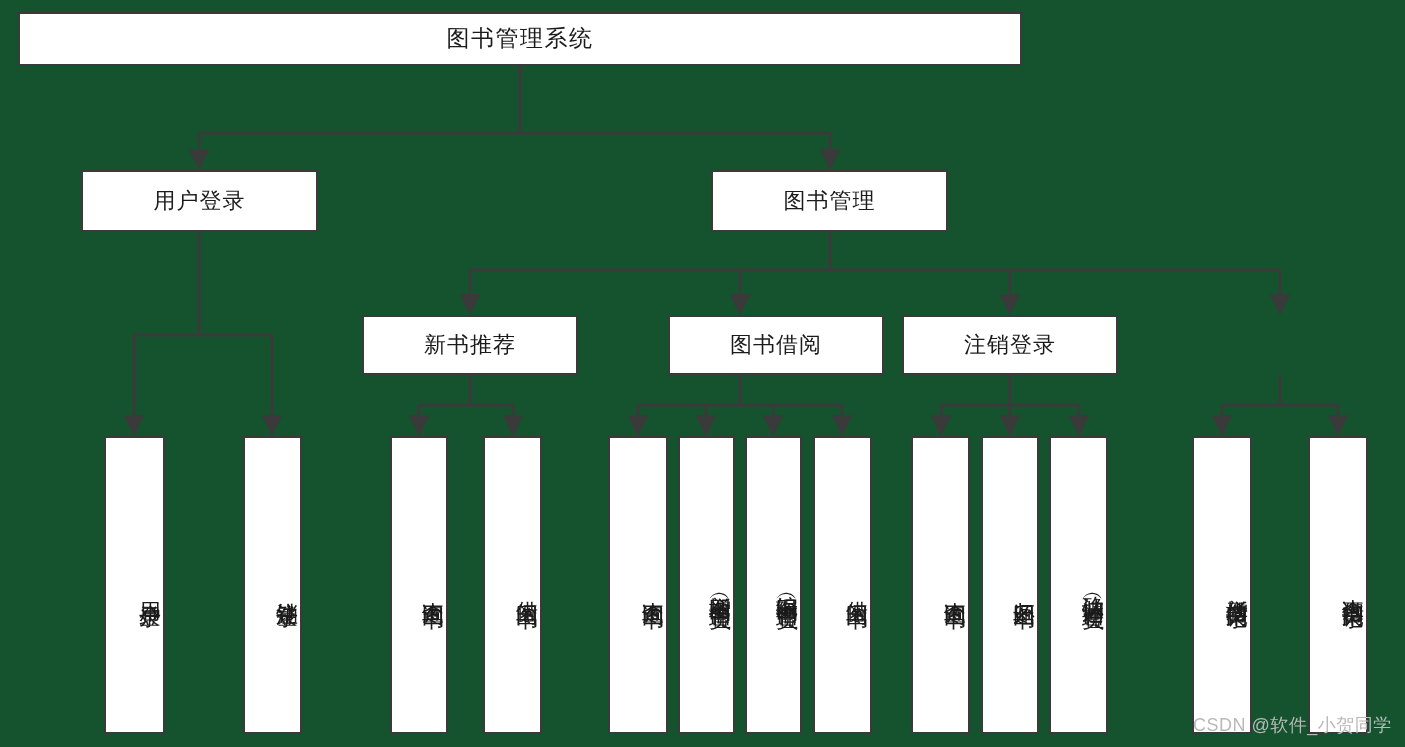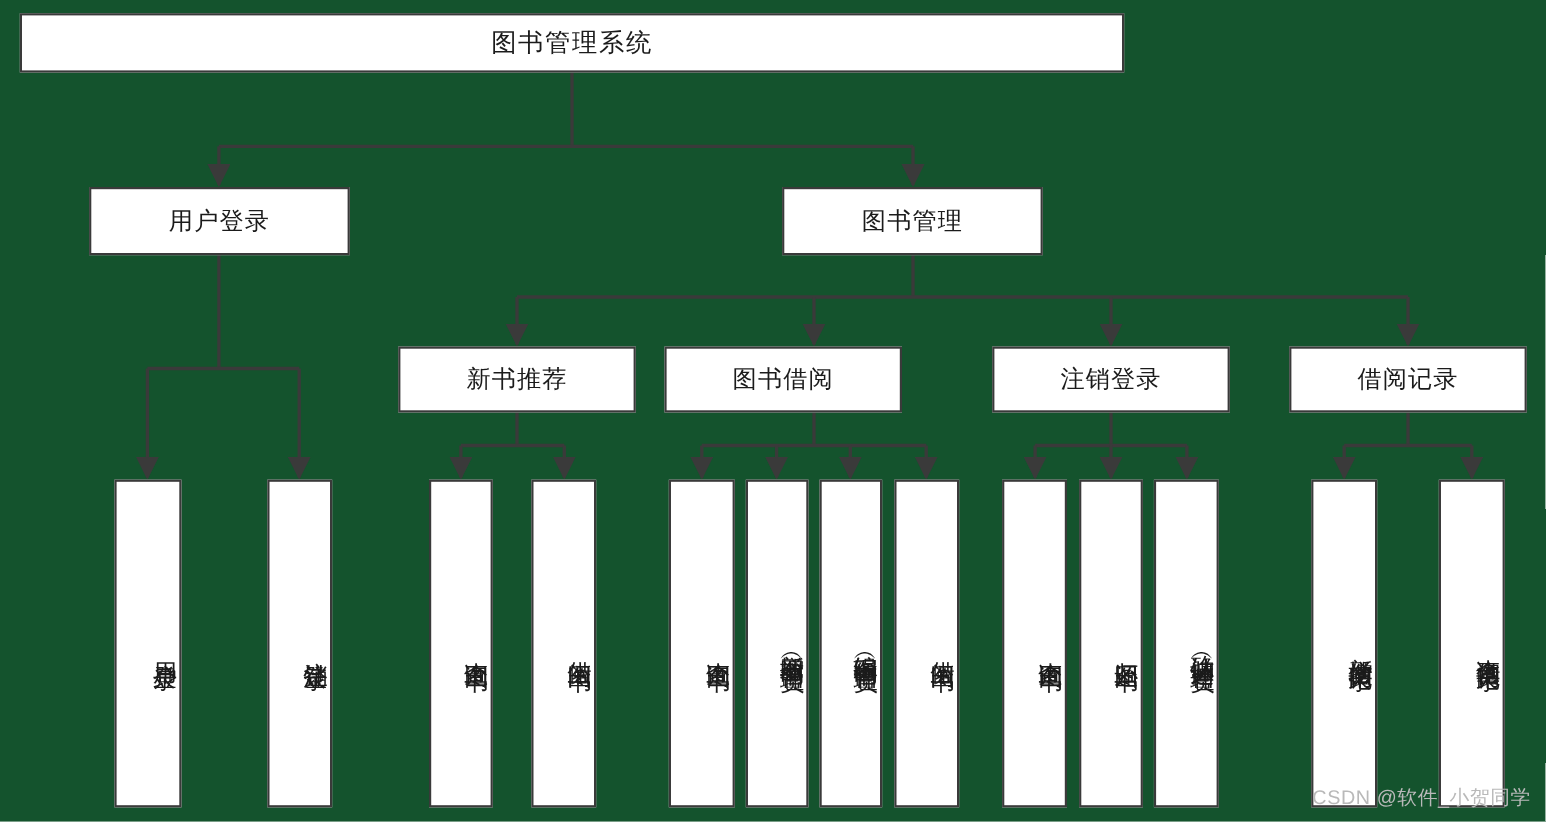--- a/index.html
+++ b/index.html
@@ -133,28 +133,25 @@
   <div class="node h" style="left:81px; top:170px; width:237px; height:62px;">
     <span class="lbl">用户登录</span>
   </div>
   <div class="node h" style="left:362px; top:315px; width:216px; height:60px;">
     <span class="lbl">新书推荐</span>
   </div>
 
   <div class="node h" style="left:711px; top:170px; width:237px; height:62px;">
     <span class="lbl">图书管理</span>
   </div>
-  <div class="node h" style="left:604px; top:315px; width:216px; height:60px;">
+  <div class="node h" style="left:668px; top:315px; width:216px; height:60px;">
     <span class="lbl">图书借阅</span>
   </div>
   <div class="node h" style="left:902px; top:315px; width:216px; height:60px;">
     <span class="lbl">注销登录</span>
-  </div>
-  <div class="node h" style="left:1172px; top:315px; width:216px; height:60px;">
-    <span class="lbl">借阅记录</span>
   </div>
 
   <div class="node v" style="left:104px; top:436px; width:61px; height:298px;">
     <span class="lbl">用户登录</span>
   </div>
   <div class="node v" style="left:243px; top:436px; width:59px; height:298px;">
     <span class="lbl">注销登录</span>
   </div>
 
   <div class="node v" style="left:390px; top:436px; width:58px; height:298px;">

